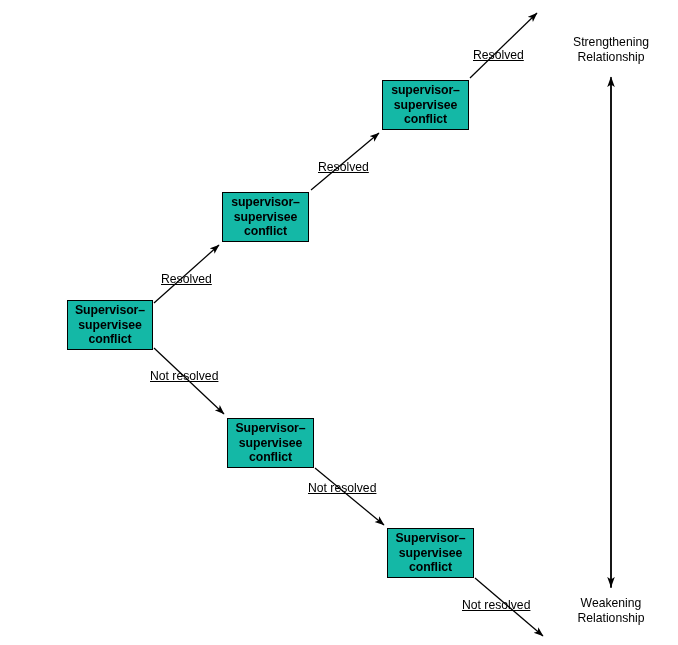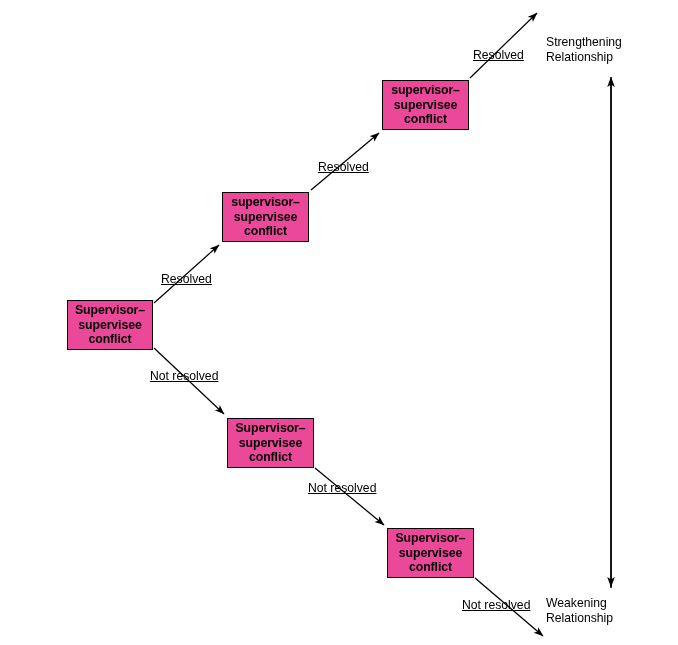--- a/index.html
+++ b/index.html
@@ -26,21 +26,21 @@
     position: absolute;
     left: 0;
     top: 0;
     width: 678px;
     height: 645px;
     pointer-events: none;
   }
   .node-box {
     position: absolute;
     box-sizing: border-box;
-    background: #ec4899;
+    background: #14b8a6;
     border: 1.6px solid #000000;
     display: flex;
     flex-direction: column;
     align-items: center;
     justify-content: center;
     font-weight: bold;
     font-size: 12.3px;
     line-height: 14.6px;
     color: #000000;
     text-align: center;
@@ -57,20 +57,21 @@
     color: #000000;
     white-space: nowrap;
     font-weight: normal;
     text-decoration: underline;
   }
   .axis-label {
     position: absolute;
     font-size: 12.2px;
     line-height: 14.5px;
     color: #000000;
+    text-align: center;
     white-space: nowrap;
     font-weight: normal;
   }
   .axis-label span { display: block; }
 </style>
 </head>
 <body>
 
 <div id="diagram-root">
 

